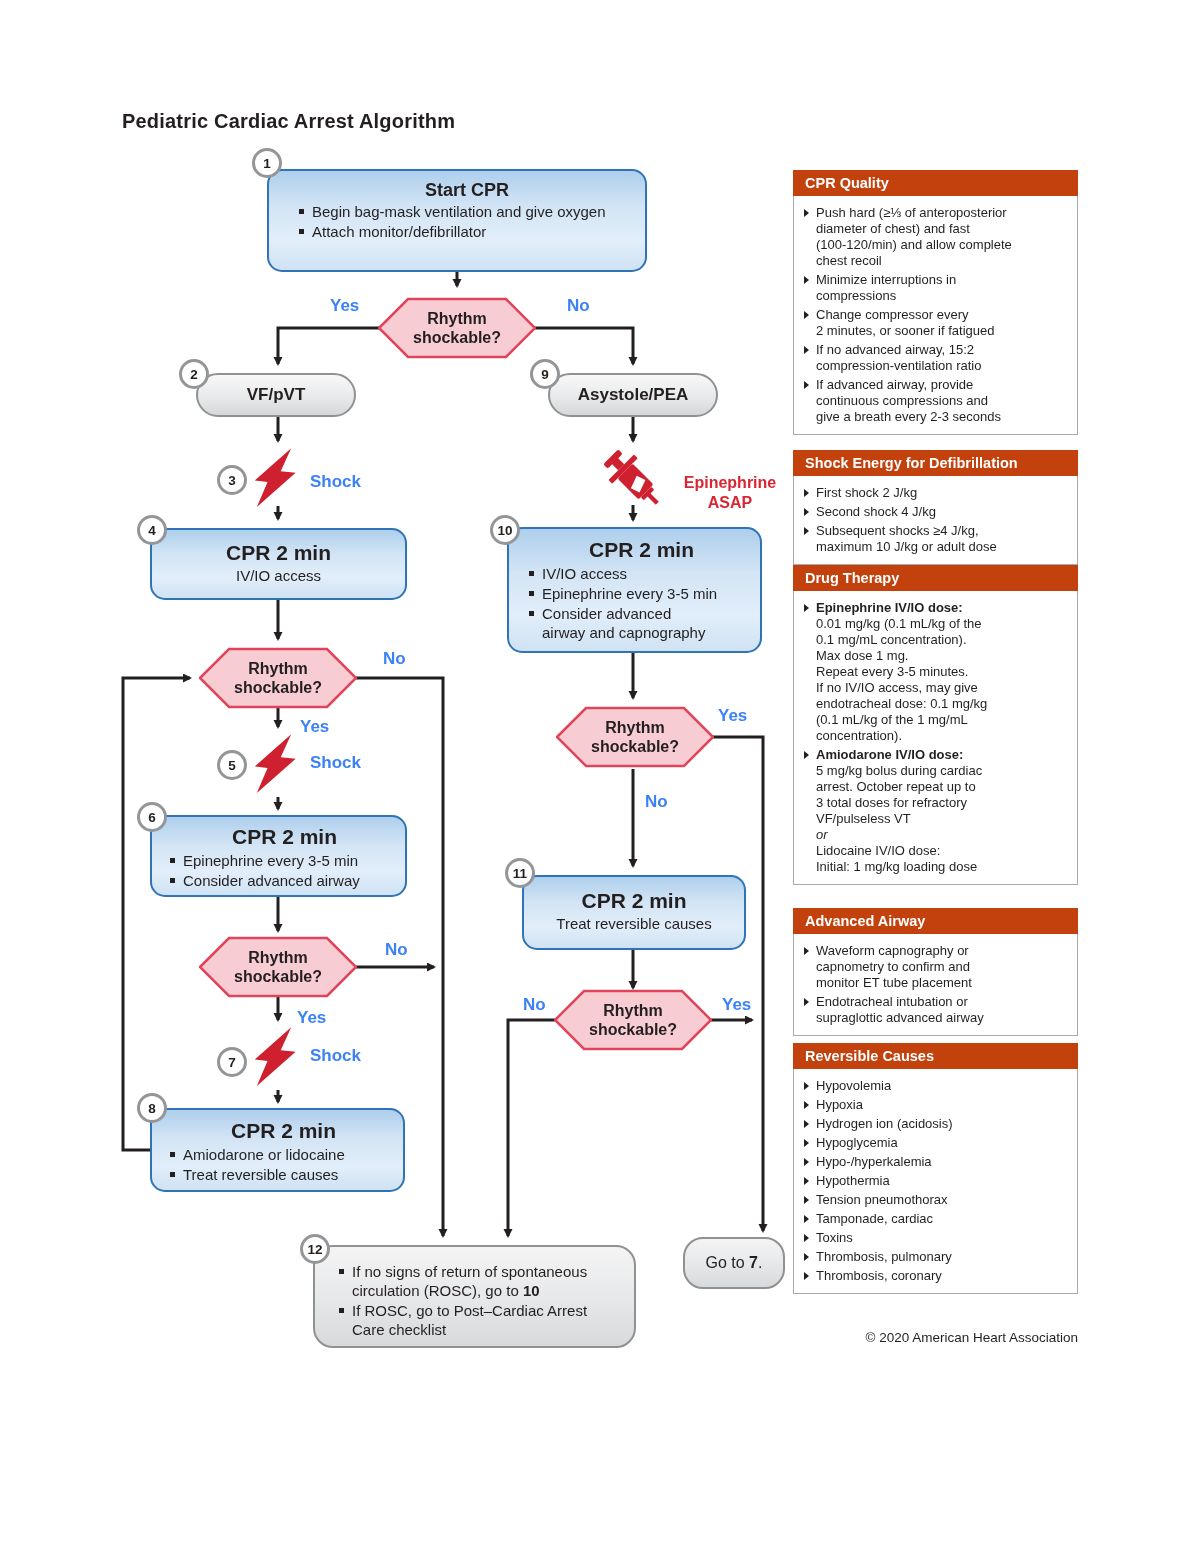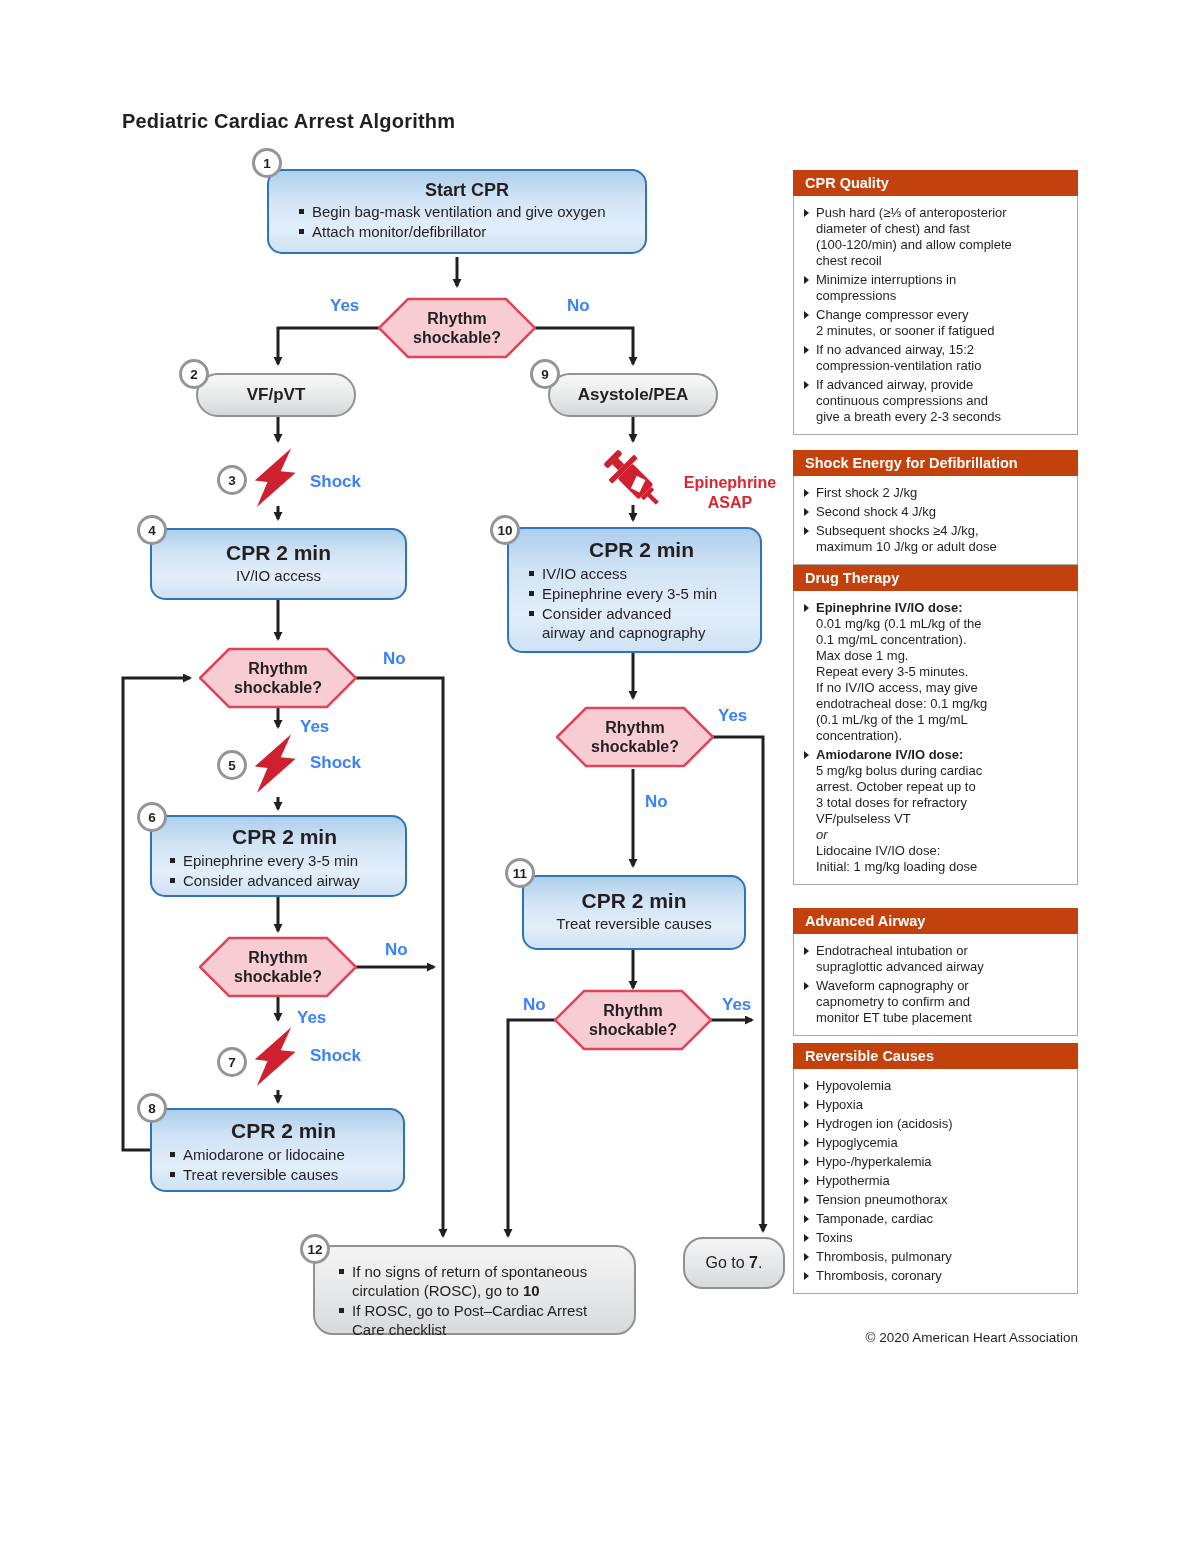--- a/index.html
+++ b/index.html
@@ -89,21 +89,21 @@
       <path d="M633 505 V520" marker-end="url(#ah)"></path>
       <path d="M633 653 V698" marker-end="url(#ah)"></path>
       <path d="M711 737 H763 V1231" marker-end="url(#ah)"></path>
       <path d="M633 769 V866" marker-end="url(#ah)"></path>
       <path d="M633 950 V988" marker-end="url(#ah)"></path>
       <path d="M708 1020 H752" marker-end="url(#ah)"></path>
       <path d="M558 1020 H508 V1236" marker-end="url(#ah)"></path>
     </g>
   </svg>
 
-  <div class="abs bluebox" style="left:267px;top:169px;width:380px;height:85px;padding:8px 10px 0 30px;">
+  <div class="abs bluebox" style="left:267px;top:169px;width:380px;height:103px;padding:8px 10px 0 30px;">
     <div class="fb-title" style="font-size:18px;line-height:22px;">Start CPR</div>
     <div class="fb-bullets">
       <div class="li">
           <span class="sq"></span>
         <div class="li-text">Begin bag-mask ventilation and give oxygen</div>
         </div>
       <div class="li">
           <span class="sq"></span>
         <div class="li-text">Attach monitor/defibrillator</div>
         </div>
@@ -282,21 +282,21 @@
       <div class="li">
           <span class="sq"></span>
         <div class="li-text">Treat reversible causes</div>
         </div>
     </div>
   </div>
   <div class="abs badge" style="left:137px;top:1093px;">
     <span>8</span>
     </div>
 
-  <div class="abs grayround" style="left:313px;top:1245px;width:323px;height:90px;padding:14px 8px 0 24px;">
+  <div class="abs grayround" style="left:313px;top:1245px;width:323px;height:103px;padding:14px 8px 0 24px;">
     <div class="fb-bullets">
       <div class="li">
           <span class="sq"></span>
         <div class="li-text"><span>If no signs of return of spontaneous
 circulation (ROSC), go to </span><b>10</b></div>
         </div>
       <div class="li">
           <span class="sq"></span>
         <div class="li-text">If ROSC, go to Post–Cardiac Arrest
 Care checklist</div>
@@ -395,29 +395,29 @@
         </div>
         </div>
     </div>
   </div>
 
   <div class="abs side-sec" style="top:908px;border-radius:6px;">
     <div class="side-head">Advanced Airway</div>
     <div class="side-body">
       <div class="sli">
           <span class="tri"></span>
-        <div class="sli-text">Endotracheal intubation or
-supraglottic advanced airway</div>
-        </div>
-      <div class="sli">
-          <span class="tri"></span>
         <div class="sli-text">Waveform capnography or
 capnometry to confirm and
 monitor ET tube placement</div>
         </div>
+      <div class="sli">
+          <span class="tri"></span>
+        <div class="sli-text">Endotracheal intubation or
+supraglottic advanced airway</div>
+        </div>
     </div>
   </div>
 
   <div class="abs side-sec" style="top:1043px;">
     <div class="side-head">Reversible Causes</div>
     <div class="side-body">
       <div class="sli">
           <span class="tri"></span>
         <div class="sli-text">Hypovolemia</div>
         </div>

